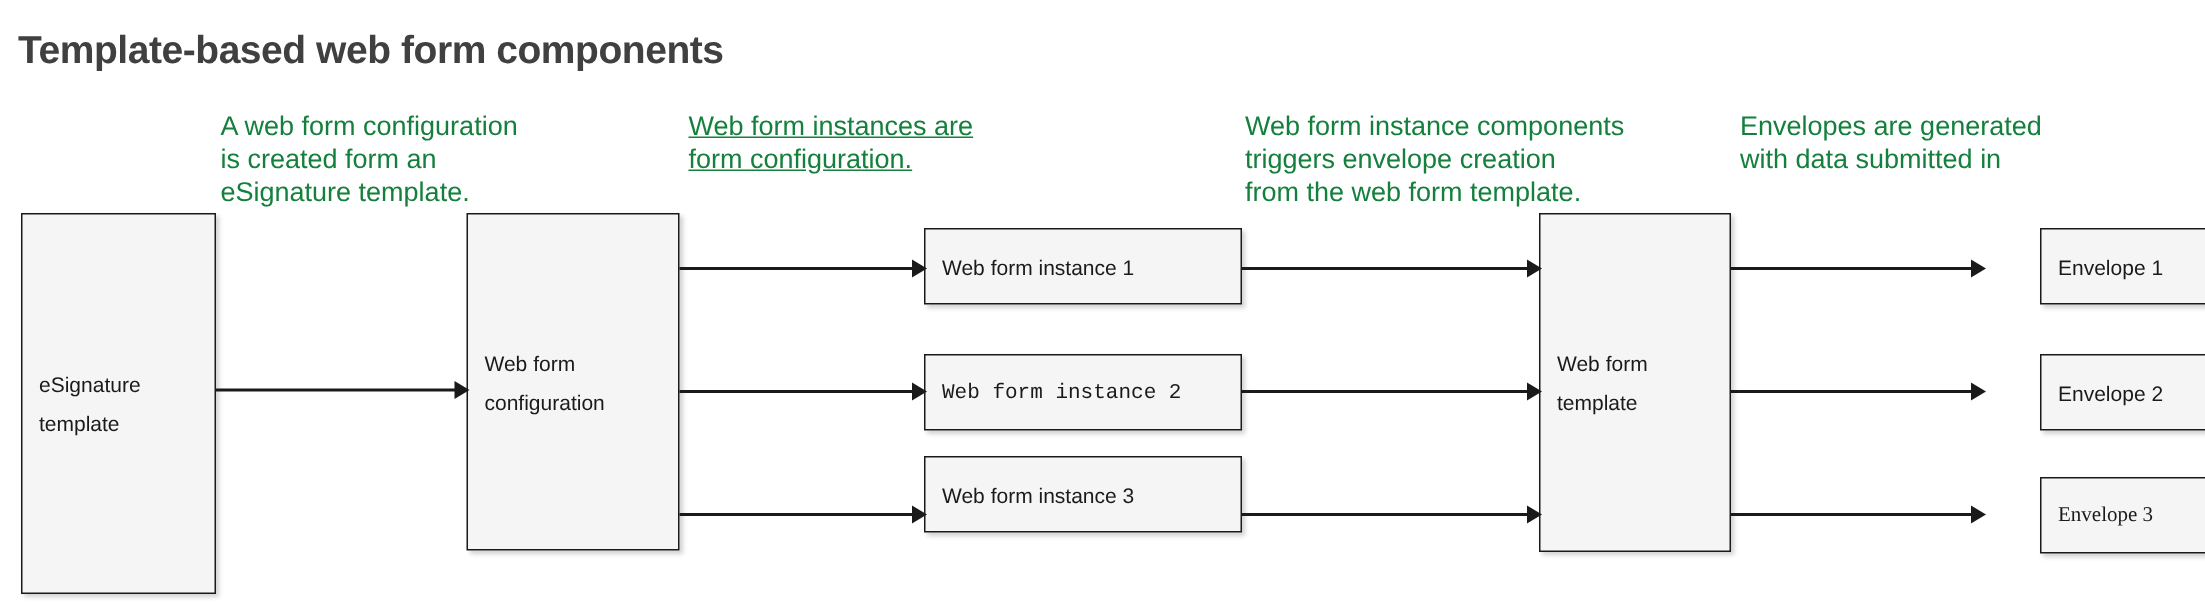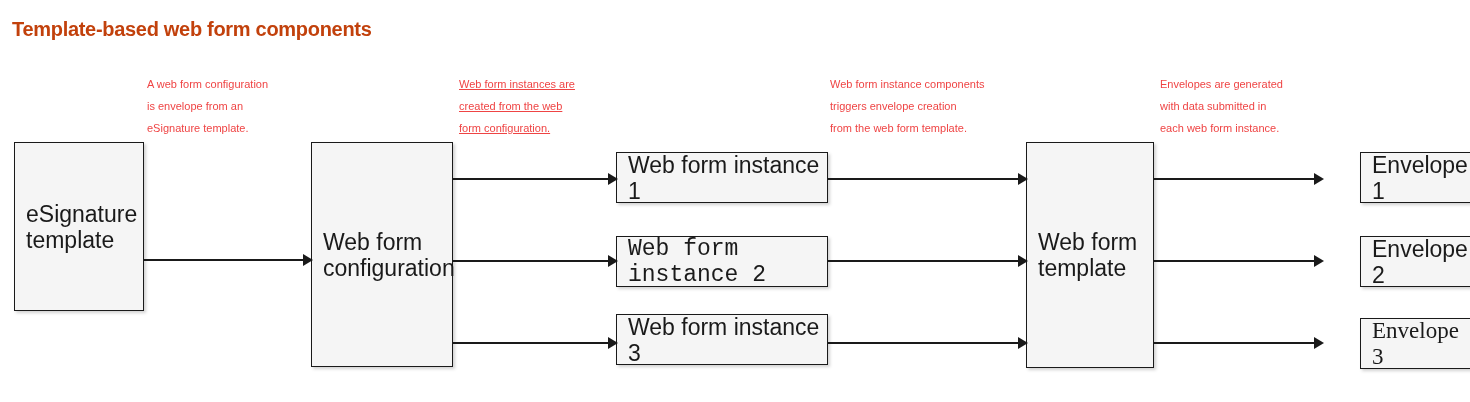--- a/index.html
+++ b/index.html
@@ -13,66 +13,66 @@
     position: relative;
     font-family: "Liberation Sans", sans-serif;
     color: #1a1a1a;
     overflow: hidden;
   }
 
   #diagram-title {
     position: absolute;
     left: 12px;
     top: 18px;
-    font-size: 20px;
+    font-size: 26px;
     font-weight: bold;
     letter-spacing: -0.3px;
-    color: #c2410c;
+    color: #404040;
     white-space: nowrap;
   }
 
   .annotation {
     position: absolute;
     top: 73px;
-    font-size: 11px;
+    font-size: 18px;
     line-height: 22px;
-    color: #ef4444;
+    color: #15803d;
     white-space: nowrap;
   }
   .annotation .ann-line { display: block; }
 
   .node {
     position: absolute;
     box-sizing: border-box;
     background: #f5f5f5;
     border: 1.6px solid #1a1a1a;
     box-shadow: 2px 2px 3px rgba(0,0,0,0.18);
     display: flex;
     align-items: center;
-    font-size: 23px;
+    font-size: 14px;
     line-height: 26px;
     color: #1a1a1a;
   }
   .node .node-label {
     display: block;
     padding-left: 11px;
     padding-right: 6px;
     white-space: pre-line;
   }
 
   
-  #node-esignature-template { left: 14px;   top: 142px; width: 130px; height: 169px; }
+  #node-esignature-template { left: 14px;   top: 142px; width: 130px; height: 254px; }
   #node-web-form-config     { left: 311px;  top: 142px; width: 142px; height: 225px; }
   #node-web-form-template   { left: 1026px; top: 142px; width: 128px; height: 226px; }
 
   
   .node-instance { left: 616px; width: 212px; height: 51px; }
   #node-instance-1 { top: 152px; }
   #node-instance-2 { top: 236px; font-family: Liberation Mono, monospace; }
-  #node-instance-3 { top: 314px; }
+  #node-instance-3 { top: 304px; }
 
   
   .node-envelope { left: 1360px; width: 115px; height: 51px; }
   #node-envelope-1 { top: 152px; }
   #node-envelope-2 { top: 236px; }
   #node-envelope-3 { top: 318px; font-family: Liberation Serif, serif; }
 
   
   .arrow {
     position: absolute;
@@ -112,37 +112,35 @@
   #ann-3 { left: 830px;  }
   #ann-4 { left: 1160px; }
 </style>
 </head>
 <body>
 
 <div id="diagram-title">Template-based web form components</div>
 
 <div class="annotation" id="ann-1">
   <span class="ann-line">A web form configuration</span>
-  <span class="ann-line">is envelope from an</span>
+  <span class="ann-line">is created form an</span>
   <span class="ann-line">eSignature template.</span>
 </div>
 <div class="annotation" id="ann-2">
   <span class="ann-line">Web form instances are</span>
-  <span class="ann-line">created from the web</span>
   <span class="ann-line">form configuration.</span>
 </div>
 <div class="annotation" id="ann-3">
   <span class="ann-line">Web form instance components</span>
   <span class="ann-line">triggers envelope creation</span>
   <span class="ann-line">from the web form template.</span>
 </div>
 <div class="annotation" id="ann-4">
   <span class="ann-line">Envelopes are generated</span>
   <span class="ann-line">with data submitted in</span>
-  <span class="ann-line">each web form instance.</span>
 </div>
 
 <div class="node" id="node-esignature-template">
   <span class="node-label">eSignature
 template</span>
 </div>
 
 <div class="node" id="node-web-form-config">
   <span class="node-label">Web form
 configuration</span>

